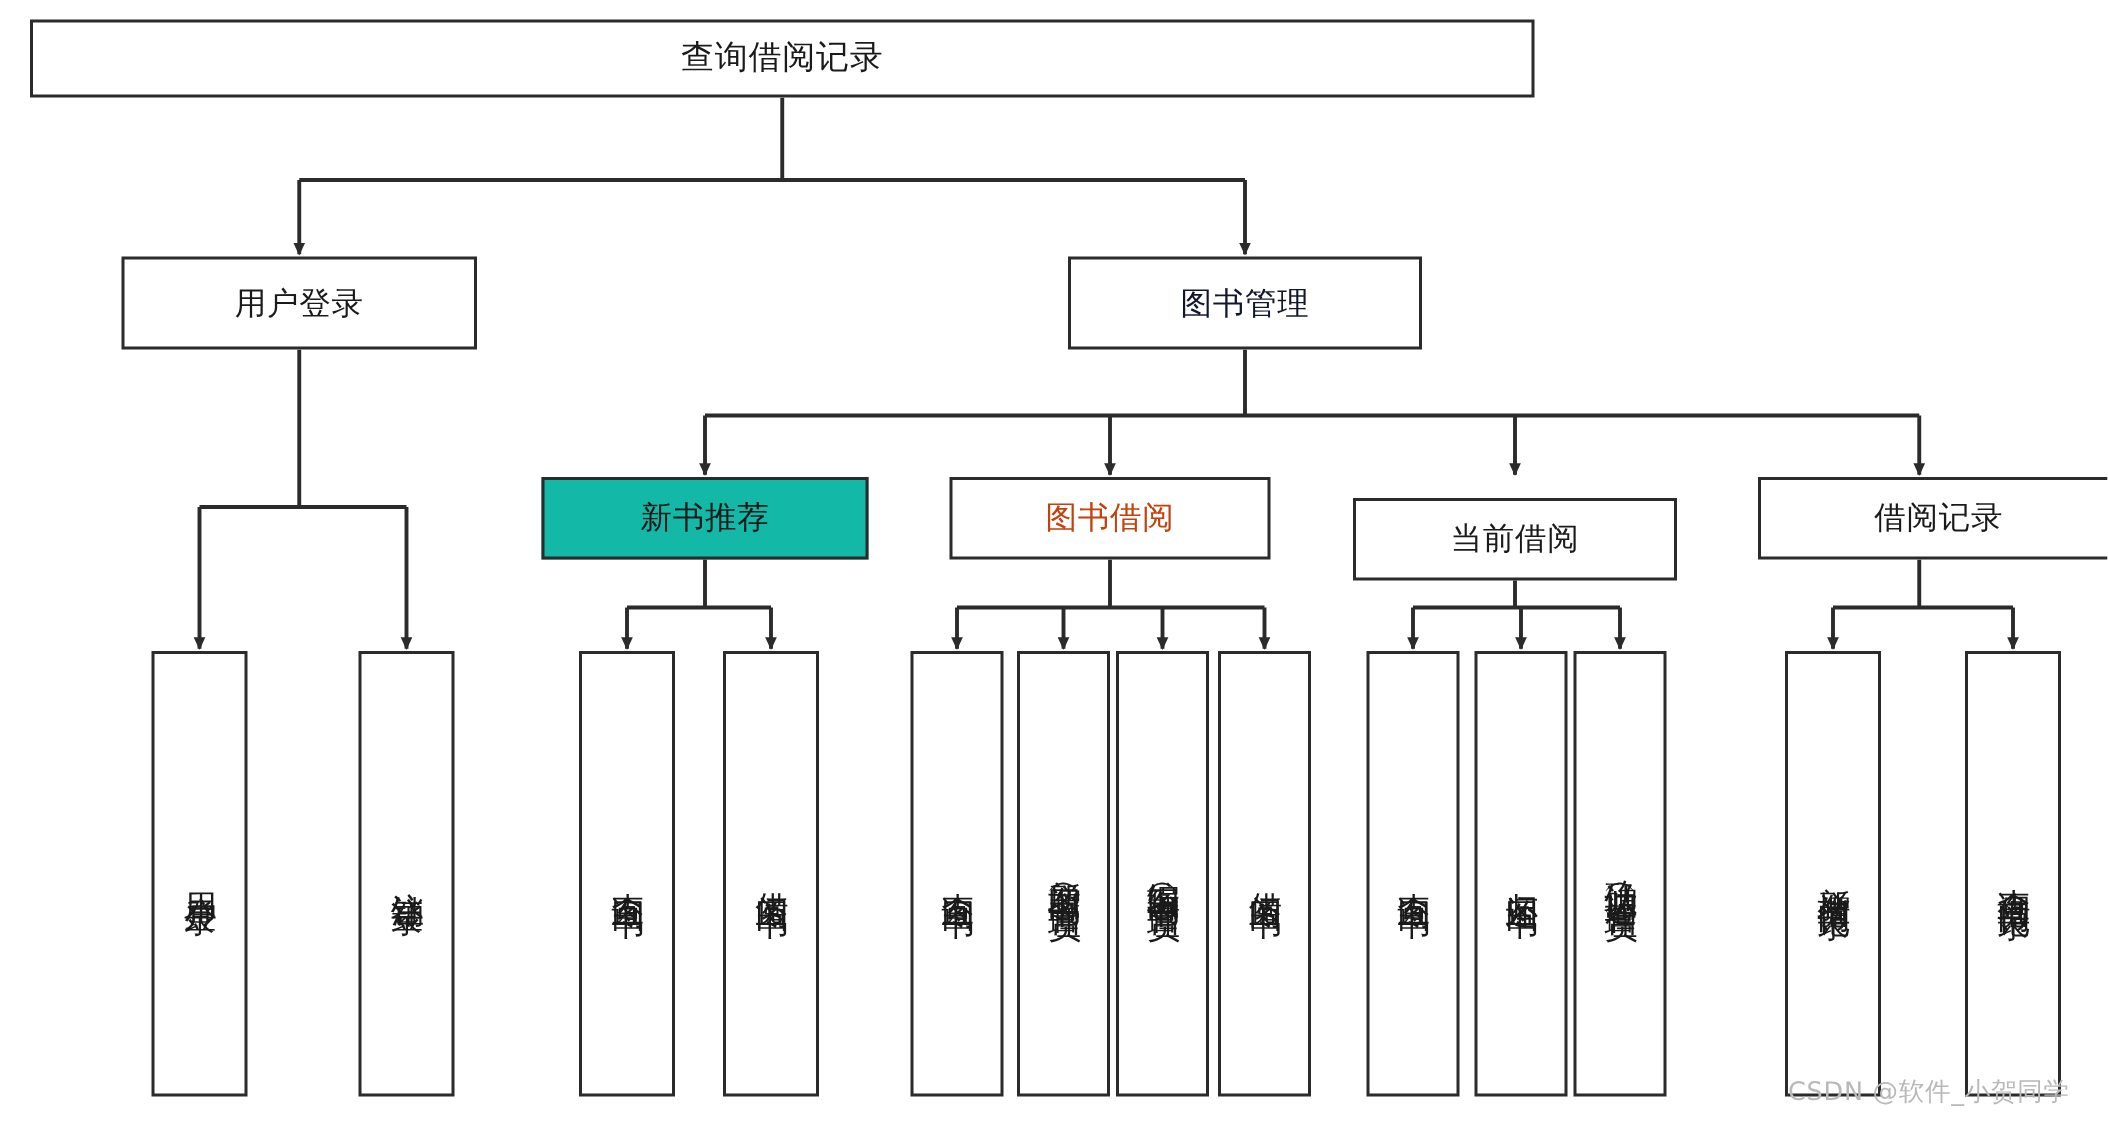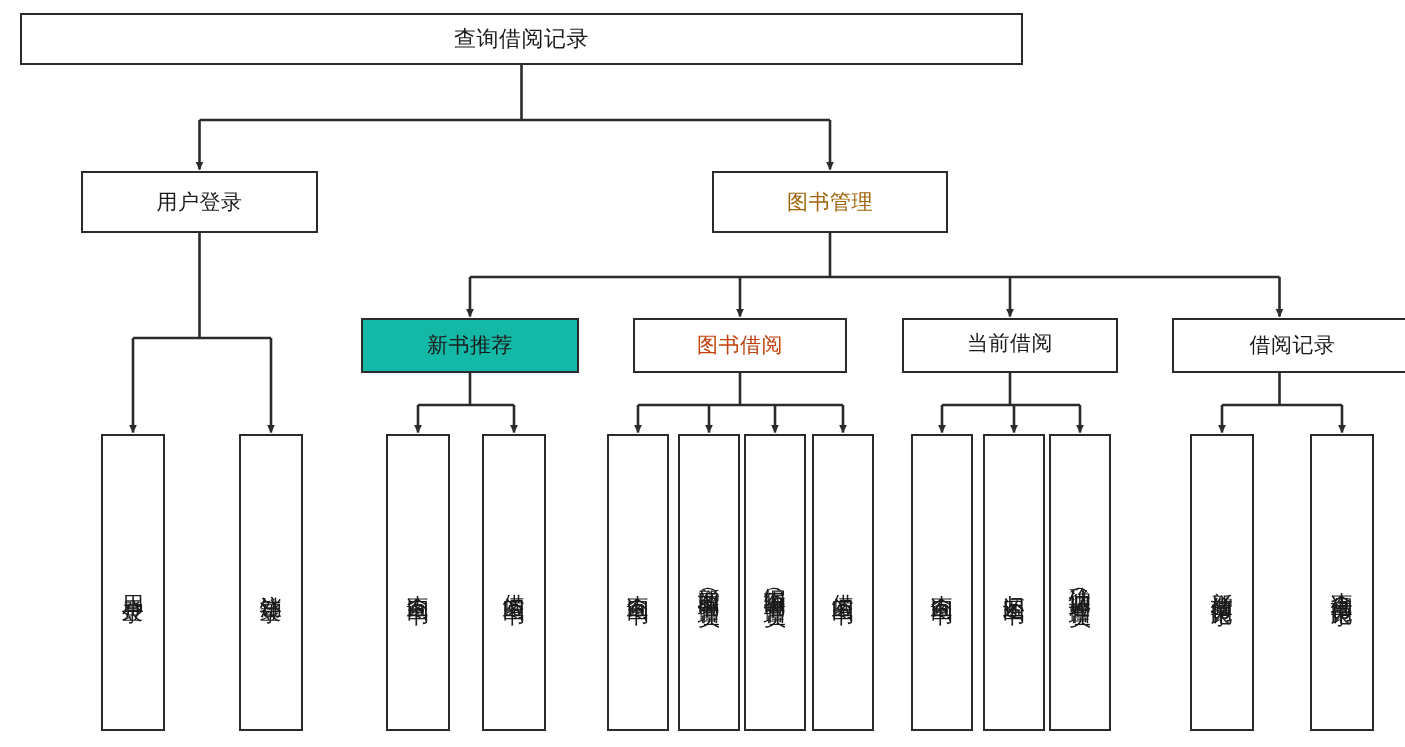--- a/index.html
+++ b/index.html
@@ -122,29 +122,29 @@
   </svg>
 
   <div id="node-layer">
       <div class="node horiz root" id="node-root" style="left: 20px; top: 13px; width: 1003px; height: 52px; border-color: rgb(43, 43, 43); background: rgb(255, 255, 255);">
         <span class="node-label" style="color: rgb(26, 26, 26);">查询借阅记录</span>
       </div>
       <div class="node horiz" id="node-user-login" style="left: 81px; top: 171px; width: 237px; height: 62px; border-color: rgb(43, 43, 43); background: rgb(255, 255, 255);">
         <span class="node-label" style="color: rgb(26, 26, 26);">用户登录</span>
       </div>
       <div class="node horiz" id="node-book-manage" style="left: 712px; top: 171px; width: 236px; height: 62px; border-color: rgb(43, 43, 43); background: rgb(255, 255, 255);">
-        <span class="node-label" style="color: #a16207;">图书管理</span>
+        <span class="node-label" style="color: #0f172a;">图书管理</span>
       </div>
       <div class="node horiz" id="node-new-book-rec" style="left: 361px; top: 318px; width: 218px; height: 55px; border-color: rgb(43, 43, 43); background: #14b8a6;">
         <span class="node-label" style="color: rgb(26, 26, 26);">新书推荐</span>
       </div>
       <div class="node horiz" id="node-book-borrow" style="left: 633px; top: 318px; width: 214px; height: 55px; border-color: rgb(43, 43, 43); background: rgb(255, 255, 255);">
         <span class="node-label" style="color: #c2410c;">图书借阅</span>
       </div>
-      <div class="node horiz" id="node-current-borrow" style="left: 902px; top: 318px; width: 216px; height: 55px; border-color: rgb(43, 43, 43); background: rgb(255, 255, 255); font-family: Liberation Mono, monospace;">
+      <div class="node horiz" id="node-current-borrow" style="left: 902px; top: 332px; width: 216px; height: 55px; border-color: rgb(43, 43, 43); background: rgb(255, 255, 255);">
         <span class="node-label" style="color: rgb(26, 26, 26);">当前借阅</span>
       </div>
       <div class="node horiz" id="node-borrow-record" style="left: 1172px; top: 318px; width: 241px; height: 55px; border-color: rgb(43, 43, 43); background: rgb(255, 255, 255);">
         <span class="node-label" style="color: rgb(26, 26, 26);">借阅记录</span>
       </div>
       <div class="node vert" id="node-leaf-user-login" style="left: 101px; top: 434px; width: 64px; height: 297px; border-color: rgb(43, 43, 43); background: rgb(255, 255, 255);">
         <span class="node-label" style="color: rgb(26, 26, 26);">用户登录</span>
       </div>
       <div class="node vert" id="node-leaf-user-logout" style="left: 239px; top: 434px; width: 64px; height: 297px; border-color: rgb(43, 43, 43); background: rgb(255, 255, 255);">
         <span class="node-label" style="color: rgb(26, 26, 26);">注销登录</span>
@@ -177,13 +177,14 @@
         <span class="node-label" style="color: rgb(26, 26, 26);">确认归还（管理员）</span>
       </div>
       <div class="node vert" id="node-leaf-br-add" style="left: 1190px; top: 434px; width: 64px; height: 297px; border-color: rgb(43, 43, 43); background: rgb(255, 255, 255);">
         <span class="node-label" style="color: rgb(26, 26, 26);">新增借阅记录</span>
       </div>
       <div class="node vert" id="node-leaf-br-query" style="left: 1310px; top: 434px; width: 64px; height: 297px; border-color: rgb(43, 43, 43); background: rgb(255, 255, 255);">
         <span class="node-label" style="color: rgb(26, 26, 26);">查询借阅记录</span>
       </div>
     </div>
 
+  <div id="watermark" style="left: 1192px; top: 716px; color: rgb(185, 185, 185);">CSDN @软件_小贺同学</div>
 </div>
 
 </body></html>

